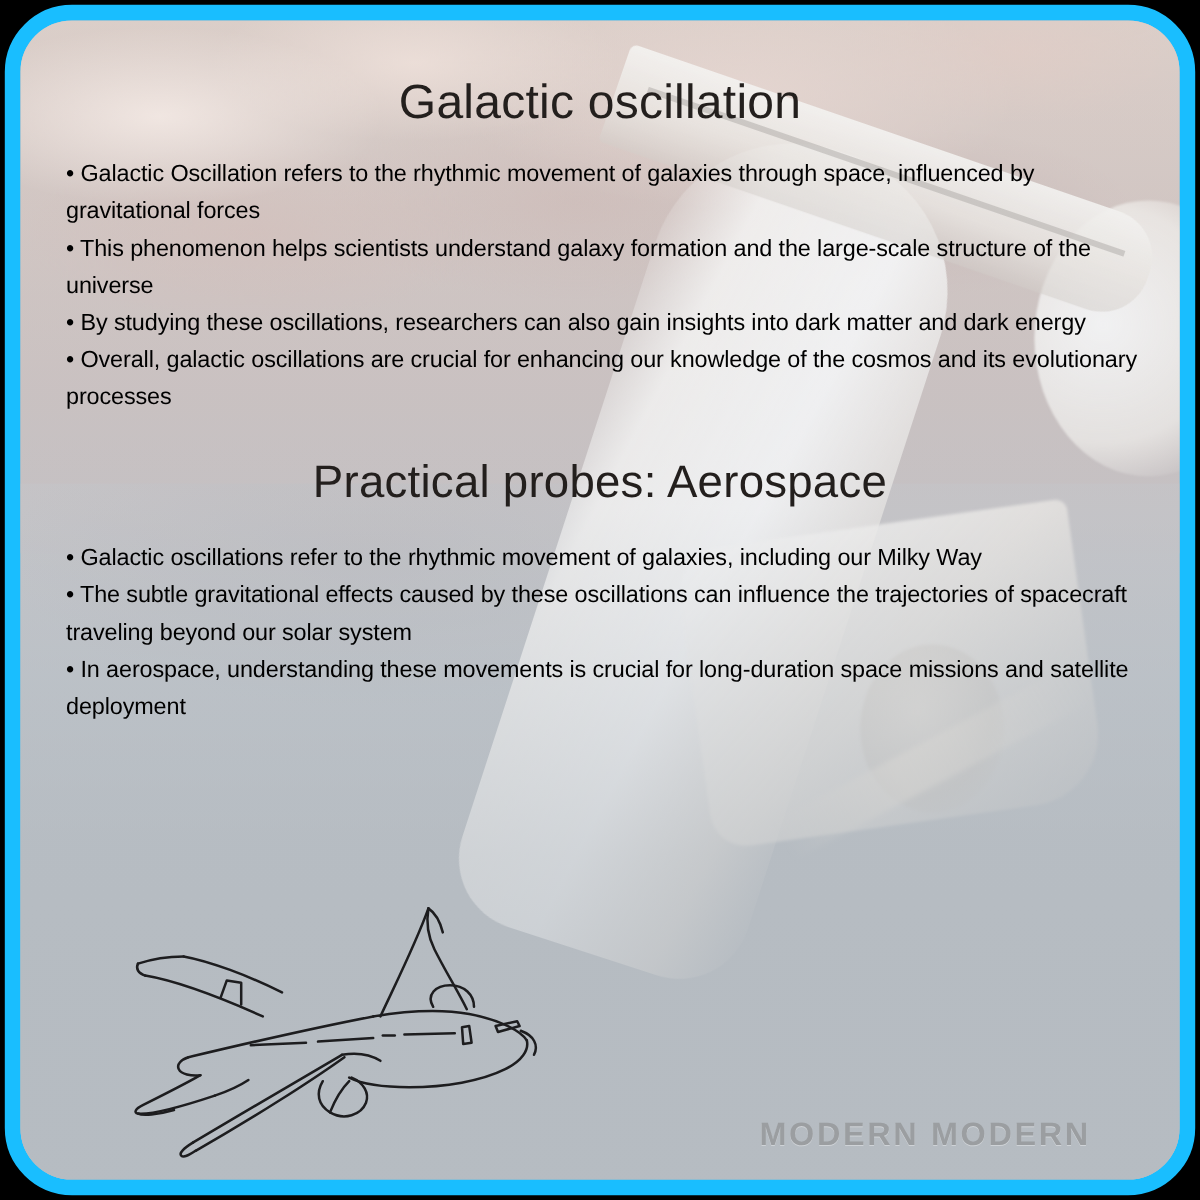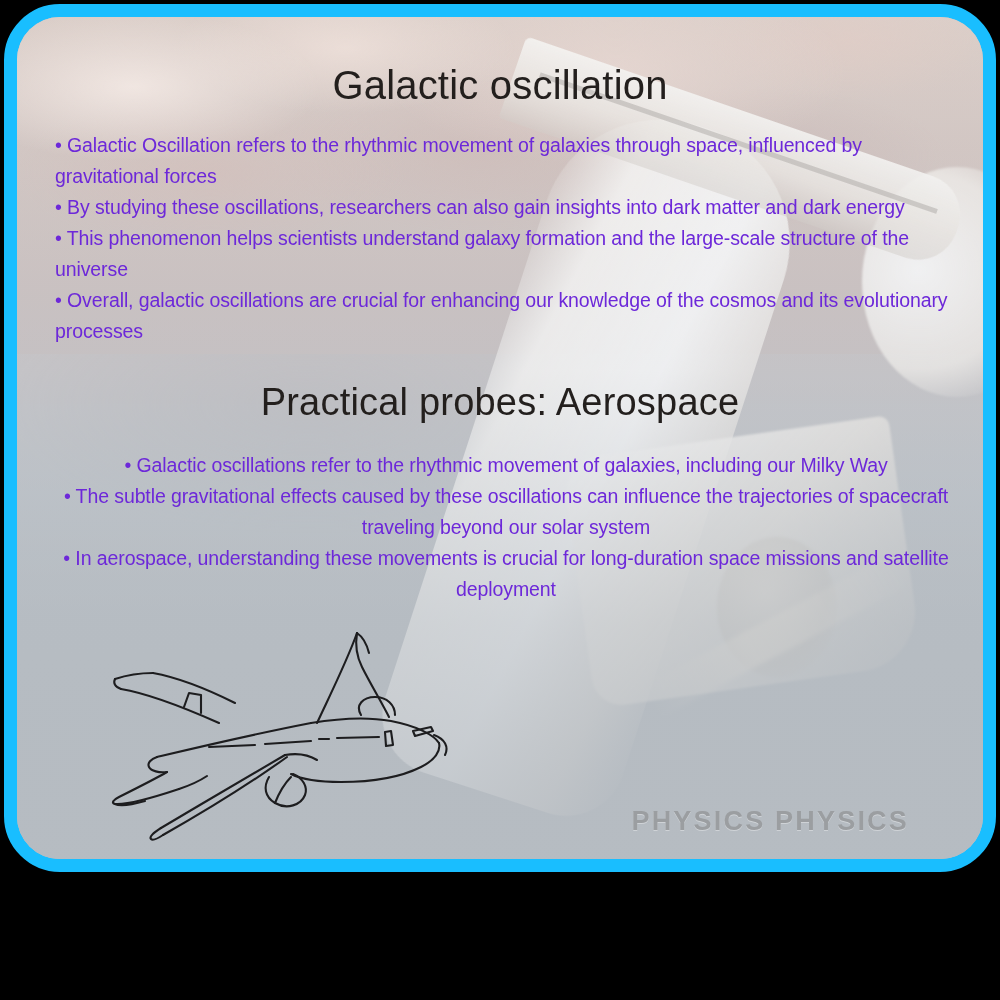--- a/index.html
+++ b/index.html
@@ -17,21 +17,21 @@
     height: 1000px;
     background: #000000;
   }
 
   
   .frame {
     position: absolute;
     left: 4px;
     top: 4px;
     width: 992px;
-    height: 868px;
+    height: 992px;
     border: 13px solid #19beff;
     border-radius: 56px;
     overflow: hidden;
     background: #b9bfc5;
   }
 
   
   .bg-photo {
     position: absolute;
     inset: 0;
@@ -171,28 +171,28 @@
   .bullets {
     margin-top: 22px;
     list-style: none;
     padding-left: 12px;
   }
 
   .bullets li {
     font-family: "Liberation Sans", sans-serif;
     font-size: 19.5px;
     line-height: 31px;
-    color: #6d28d9;
+    color: #000000;
     letter-spacing: -0.1px;
     padding-left: 0;
     text-indent: 0;
     max-width: 930px;
   }
 
-  .bullets.second { margin-top: 26px; text-align: center; }
+  .bullets.second { margin-top: 26px; }
 
   
   .sketch-plane {
     position: absolute;
     left: 62px;
     bottom: 12px;
     width: 400px;
     height: 250px;
   }
 
@@ -230,22 +230,22 @@
       </div>
       <div class="bg-overlay"></div>
     </div>
 
     <div class="content">
 
       <h1 class="slide-title">Galactic oscillation</h1>
 
       <ul class="bullets first">
         <li>• Galactic Oscillation refers to the rhythmic movement of galaxies through space, influenced by gravitational forces</li>
+        <li>• This phenomenon helps scientists understand galaxy formation and the large-scale structure of the universe</li>
         <li>• By studying these oscillations, researchers can also gain insights into dark matter and dark energy</li>
-        <li>• This phenomenon helps scientists understand galaxy formation and the large-scale structure of the universe</li>
         <li>• Overall, galactic oscillations are crucial for enhancing our knowledge of the cosmos and its evolutionary processes</li>
       </ul>
 
       <h2 class="section-title">Practical probes: Aerospace</h2>
 
       <ul class="bullets second">
         <li>• Galactic oscillations refer to the rhythmic movement of galaxies, including our Milky Way</li>
         <li>• The subtle gravitational effects caused by these oscillations can influence the trajectories of spacecraft traveling beyond our solar system</li>
         <li>• In aerospace, understanding these movements is crucial for long-duration space missions and satellite deployment</li>
       </ul>
@@ -292,16 +292,16 @@
         <path d="M130,150 L176,148"></path>
         <path d="M186,147 L232,144"></path>
         <path d="M240,142 L250,142"></path>
         <path d="M258,141 L300,140"></path>
         <path d="M306,135 L312,134 L314,148 L307,149 Z"></path>
 
         <path d="M334,134 L352,130 L354,134 L336,139 Z"></path>
       </svg>
     </div>
 
-    <div class="watermark">PHYSICS PHYSICS</div>
+    <div class="watermark">MODERN MODERN</div>
 
   </div>
 </div>
 
 </body></html>

